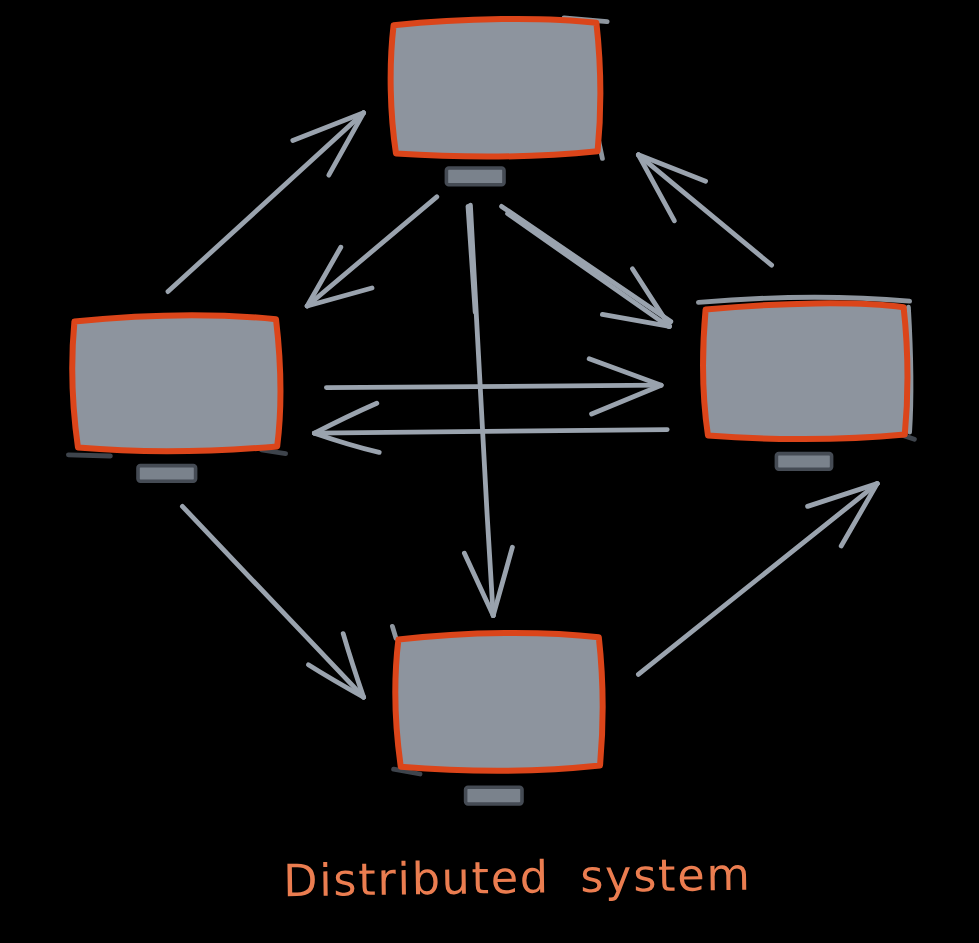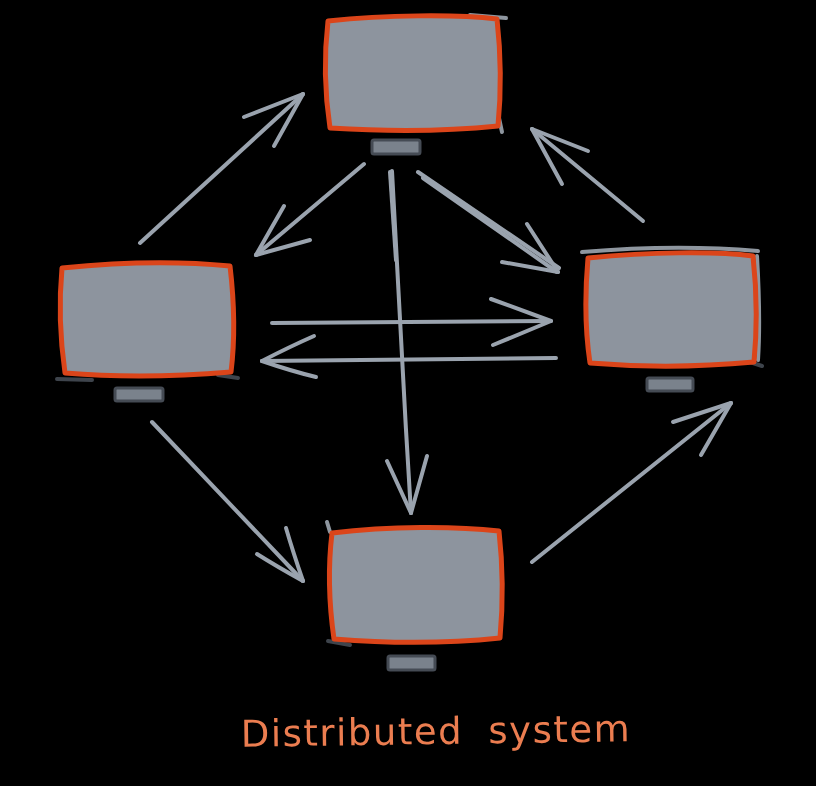--- a/index.html
+++ b/index.html
@@ -9,21 +9,20 @@
     height: 786px;
     background: var(--background, #000);
     overflow: hidden;
     font-family: "DejaVu Sans", sans-serif;
   }
   .canvas {
     position: relative;
     width: 816px;
     height: 786px;
     background: var(--background, #000);
-    text-align: center;
   }
   svg { position: absolute; left: 0; top: 0; }
   .screen {
     fill: var(--monitor_fill, #8D949E);
     stroke: var(--monitor_border, #DB451A);
     stroke-width: 5;
     stroke-linejoin: round;
     stroke-linecap: round;
   }
   .stand {

